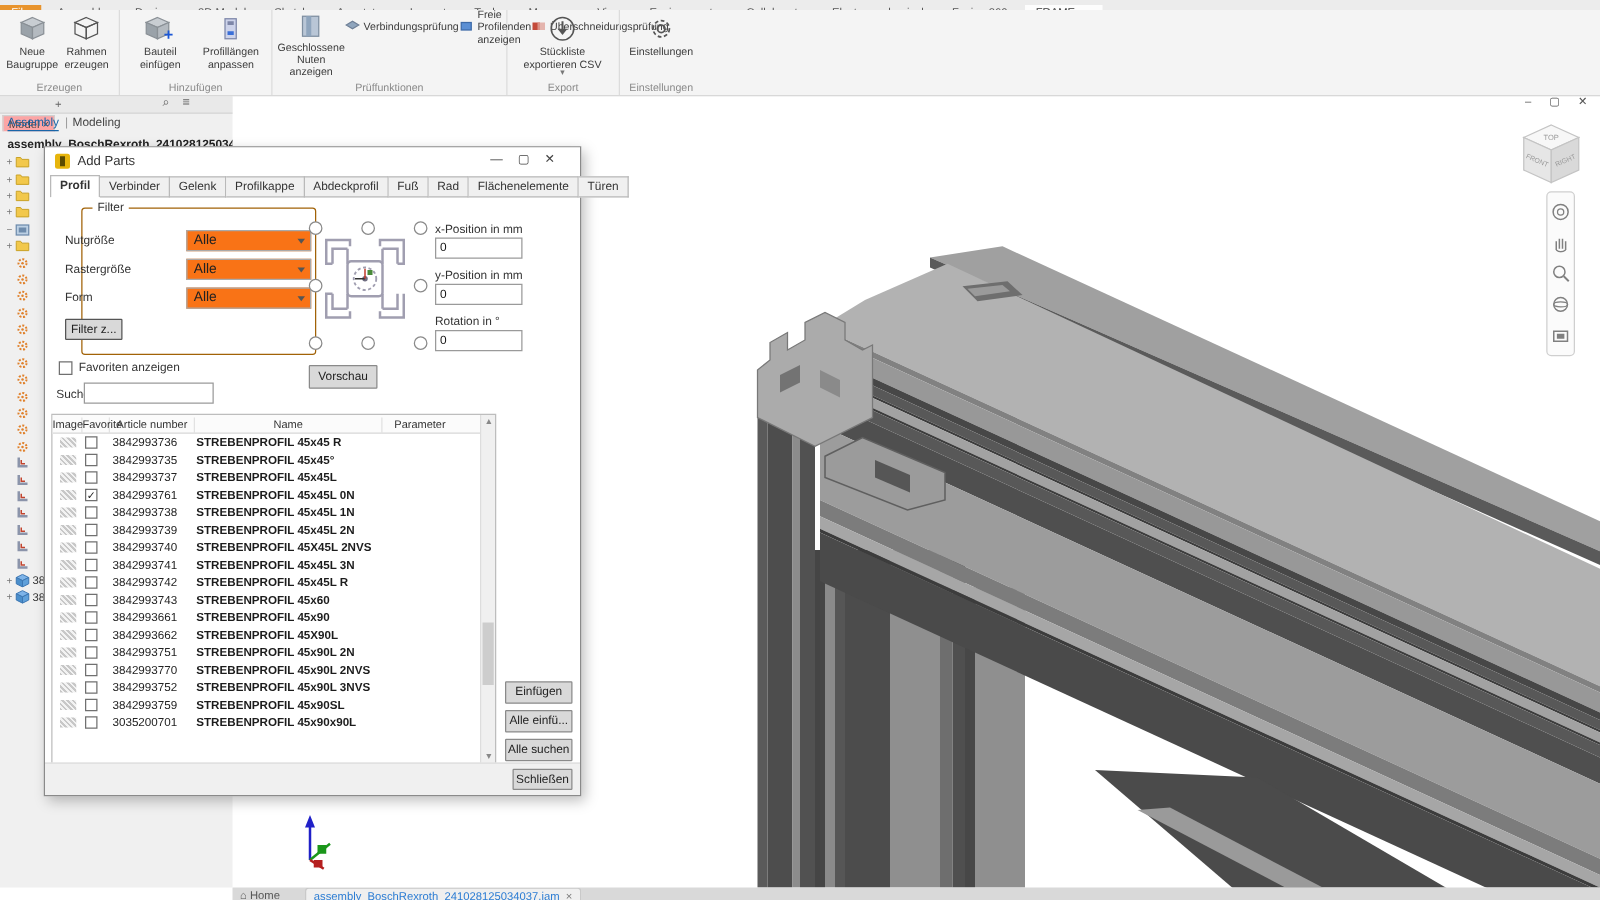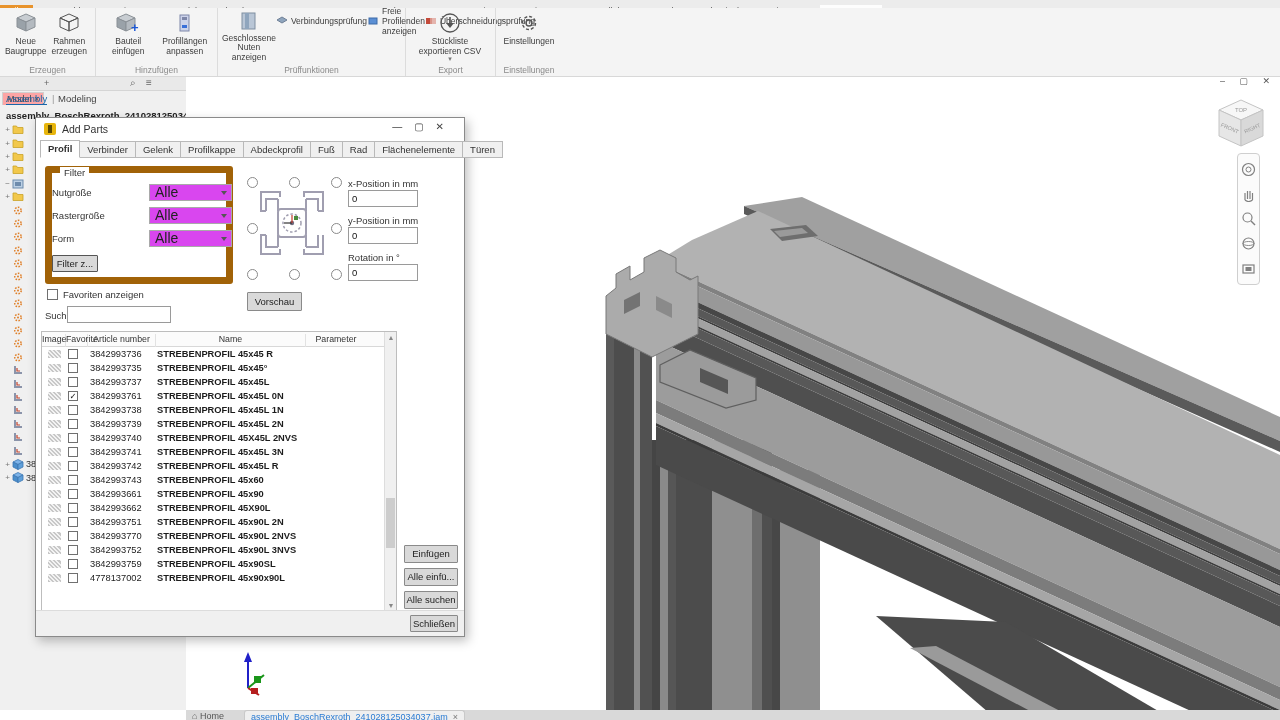--- a/index.html
+++ b/index.html
@@ -84,25 +84,25 @@
     display:flex; align-items:center; font-size:10.5px; color:#333; }
   #dlg-icon { width:12px; height:12px; margin:0 6px 0 8px; background:#e7b50c; border-radius:2px;
     position:relative; }
   #dlg-icon::after{ content:""; position:absolute; left:4px; top:2px; width:4px; height:8px; background:#5b4a00; }
   #dlg-controls { position:absolute; right:8px; top:3px; font-size:10px; color:#444; letter-spacing:12px; }
   #dlg-tabs { position:absolute; left:4px; top:23px; right:4px; height:17px; display:flex; }
   .dtab { padding:2px 7px 0 7px; font-size:9.5px; color:#333; background:#f0f0f0;
     border:1px solid #b9b9b9; border-left:none; height:17px; }
   .dtab:first-child { border-left:1px solid #b9b9b9; }
   .dtab.active { background:#fff; border-bottom:1px solid #fff; font-weight:bold; position:relative; top:-1px; height:18px; }
-  .groupbox { position:absolute; border:7px solid #a16207; border-radius:3px; }
+  .groupbox { position:absolute; border:1px solid #a16207; border-radius:3px;margin-left:20px; }
   .gb-legend { position:absolute; left:8px; top:-6px; background:#fff; padding:0 4px; font-size:9.5px; color:#333; }
   .flabel { position:absolute; font-size:9.5px; color:#333; }
-  .combo { position:absolute; width:83px; height:17px; background:#d946ef; border:1px solid #a9a9a9;
-    font-size:14px; color:#222; line-height:15px; padding-left:5px; }
+  .combo { position:absolute; width:100px; height:17px; background:#f97316; border:1px solid #a9a9a9;
+    font-size:11px; color:#222; line-height:15px; padding-left:5px; }
   .combo .car { position:absolute; right:4px; top:6px; width:0; height:0;
     border-left:3px solid transparent; border-right:3px solid transparent; border-top:4px solid #555; }
   .btn { position:absolute; background:#d9d9d9; border:1px solid #8a8a8a; font-size:9.5px;
     color:#222; text-align:center; border-radius:1px; }
   .cb { position:absolute; width:11px; height:11px; border:1px solid #707070; background:#fff; font-size:9px;
     line-height:10px; text-align:center; color:#222; }
   .cb.checked::after { content:"✓"; }
   .tinput { position:absolute; border:1px solid #9a9a9a; background:#fff; font-size:9.5px;
     padding:1px 3px; font-family:"Liberation Sans",sans-serif; color:#111; }
   .radio { position:absolute; width:11px; height:11px; border:1px solid #8a8a8a; border-radius:50%; background:#fff; }
@@ -957,21 +957,21 @@
         <div class="prow">
           <span class="pimg"></span>
           <span class="cb pcb"></span>
           <span class="part">3842993759</span>
           <span class="pname">STREBENPROFIL 45x90SL</span>
         </div>
 
         <div class="prow">
           <span class="pimg"></span>
           <span class="cb pcb"></span>
-          <span class="part">4778137002</span>
+          <span class="part">3035200701</span>
           <span class="pname">STREBENPROFIL 45x90x90L</span>
         </div>
 
     </div>
     <div id="tscroll">
       <span class="sarrow" style="top:2px">▲</span>
       <div id="tthumb"></div>
       <span class="sarrow" style="bottom:2px">▼</span>
     </div>
   </div>

